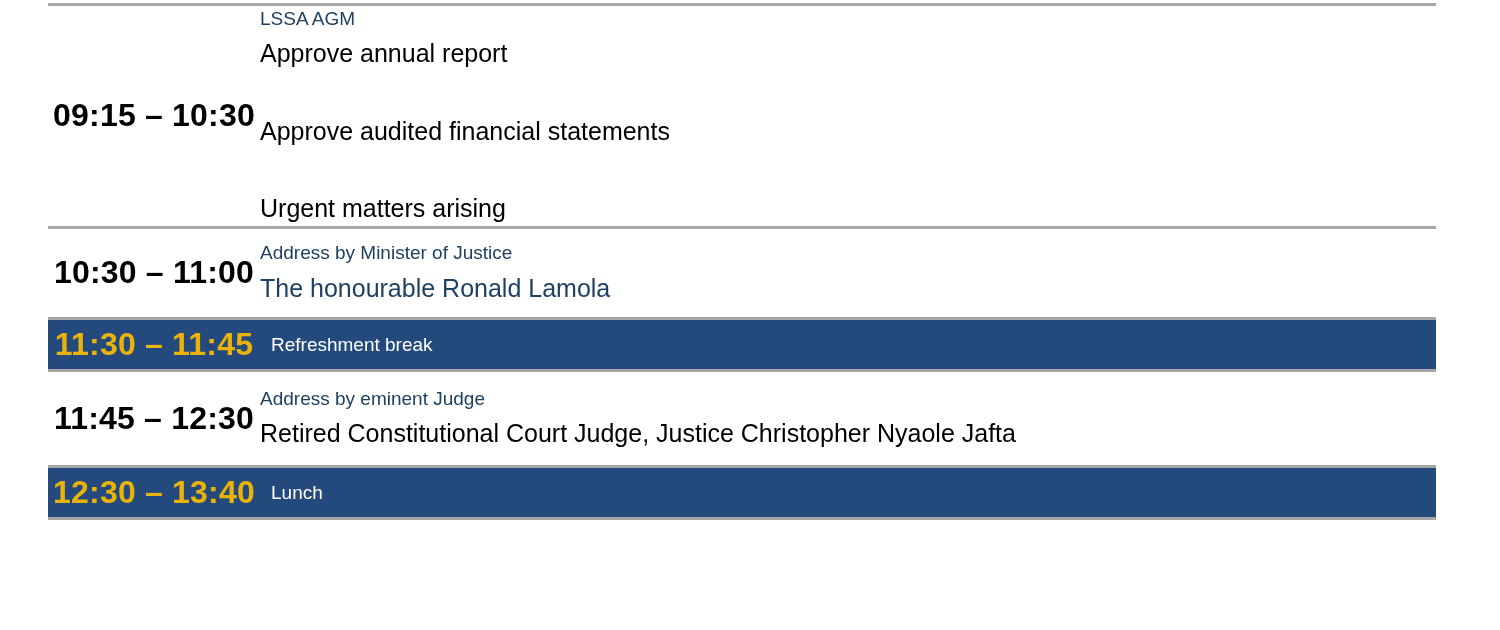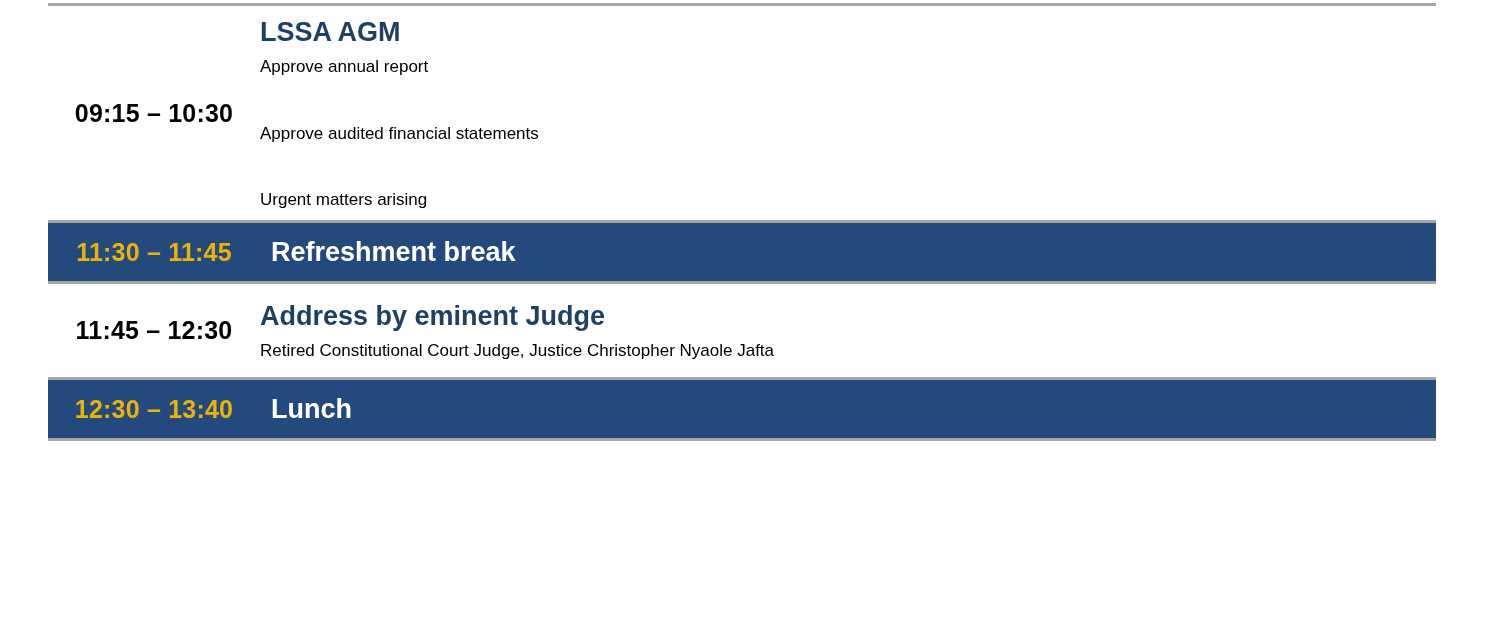--- a/index.html
+++ b/index.html
@@ -36,21 +36,21 @@
     border-left: none;
     border-right: none;
     padding: 0;
     vertical-align: middle;
     background: #ffffff;
   }
 
   td.time-cell {
     text-align: center;
     font-weight: bold;
-    font-size: 25px;
+    font-size: 32px;
     color: #000000;
     letter-spacing: 0.2px;
     border-right: 3px solid #a6a6a6;
     padding: 6px 4px;
   }
 
   td.desc-cell {
     padding: 6px 0 6px 14px;
     font-size: 25px;
     color: #000000;
@@ -59,34 +59,34 @@
   .row-highlight td,
   .row-highlight td.time-cell,
   .row-highlight td.desc-cell {
     background: #24497d;
     color: #ffffff;
   }
 
   .row-highlight td.time-cell { color: #eab308; }
 
   .item-title {
-    font-weight: bold;
+    font-weight: normal;
     color: #1f4061;
-    font-size: 27px;
+    font-size: 19px;
     line-height: 1.34;
     margin: 0 0 6px 0;
     white-space: nowrap;
   }
   .row-highlight .item-title {
     color: #ffffff;
     margin: 11px;
   }
 
   .item-line {
-    font-size: 17px;
+    font-size: 25px;
     line-height: 1.34;
     color: #000000;
     margin: 0;
   }
   .item-line.spaced { margin-top: 44px; }
   .item-line.blue { color: #1f4061; }
 
   
   tr.r0 td { height: 214px; }
   tr.r1 td { height: 88px; }
@@ -109,20 +109,27 @@
       <tr class="r0">
         <td class="time-cell">09:15 – 10:30</td>
         <td class="desc-cell">
           <p class="item-title">LSSA AGM</p>
           <p class="item-line">Approve annual report</p>
           <p class="item-line spaced">Approve audited financial statements</p>
           <p class="item-line spaced">Urgent matters arising</p>
         </td>
       </tr>
 
+      <tr class="r1">
+        <td class="time-cell">10:30 – 11:00</td>
+        <td class="desc-cell">
+          <p class="item-title">Address by Minister of Justice</p>
+          <p class="item-line blue">The honourable Ronald Lamola</p>
+        </td>
+      </tr>
 
       <tr class="r2 row-highlight">
         <td class="time-cell">11:30 – 11:45</td>
         <td class="desc-cell">
           <p class="item-title">Refreshment break</p>
         </td>
       </tr>
 
       <tr class="r3">
         <td class="time-cell">11:45 – 12:30</td>

